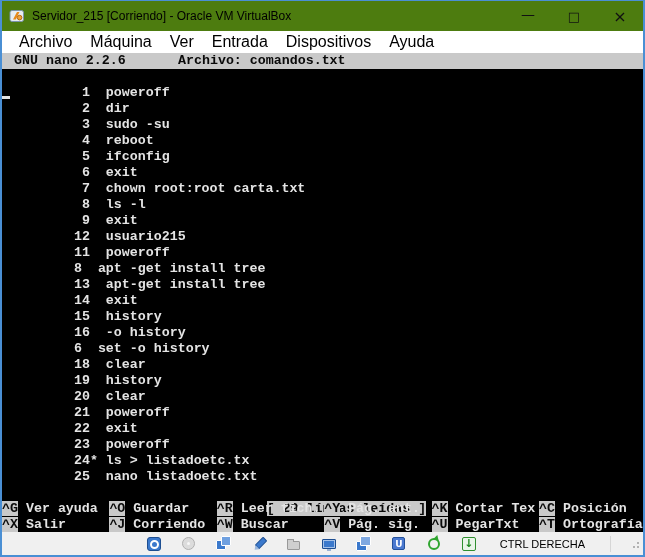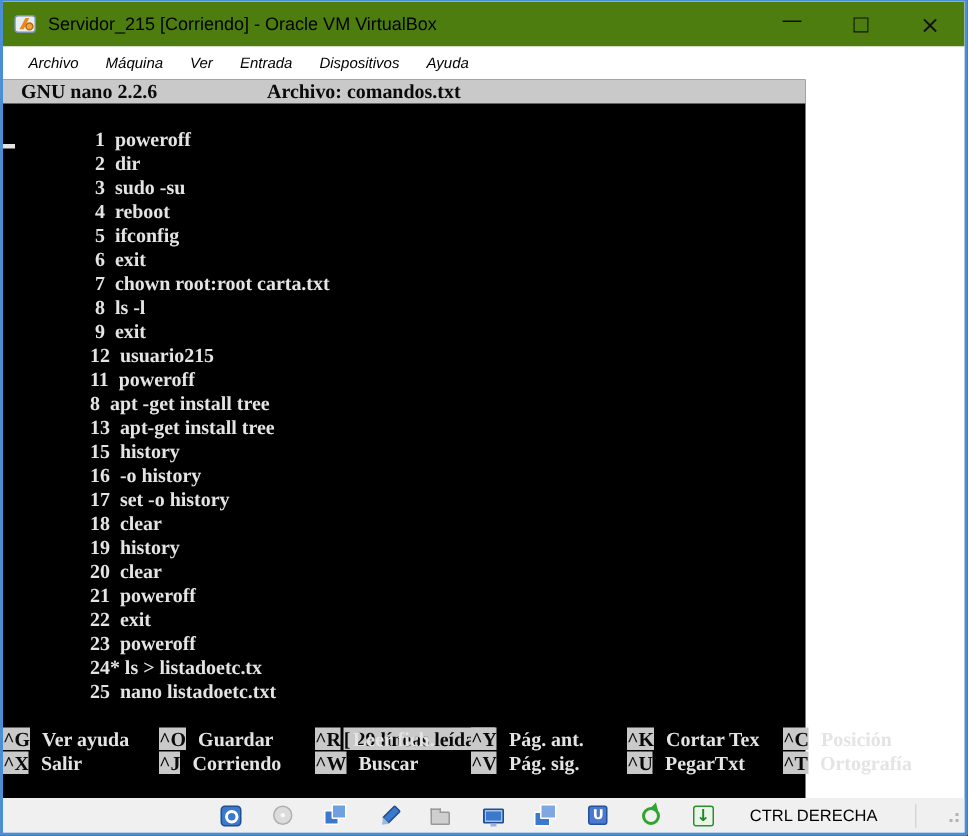--- a/index.html
+++ b/index.html
@@ -17,26 +17,26 @@
   .title { margin-left:7px; font-size:12px; color:#000; white-space:nowrap; }
   .controls { margin-left:auto; display:flex; height:30px; }
   .ctl {
     width:46px; height:30px; display:flex; align-items:center; justify-content:center;
     font-size:13px; color:#111; cursor:default; font-family:"DejaVu Sans",sans-serif;
   }
   .ctl.min { font-size:14px; padding-bottom:4px; }
   .ctl.cls { font-size:16px; }
   
   .menubar { height:22px; display:flex; align-items:center; background:#ffffff; padding-left:8px; }
-  .menuitem { font-size:10px; color:#000; padding:3px 9px; white-space:nowrap;font-style:italic; }
+  .menuitem { font-size:16px; color:#000; padding:3px 9px; white-space:nowrap; }
   
   .guest {
-    position:absolute; left:0; top:52px; width:535px; height:480px;
+    position:absolute; left:0; top:52px; width:641px; height:480px;
     background:#000;
-    font-family:Liberation Serif, serif;
+    font-family:Liberation Mono, monospace;
     font-size:13.3px; font-weight:bold; line-height:16px; color:#e4e4e4;
   }
   .nheader { position:relative; height:16px; background:#c9c9c9; color:#0a0a0a; white-space:pre; }
   .nver  { position:absolute; left:12px; top:0; }
   .nfile { position:absolute; left:176px; top:0; }
   .blankrow { height:16px; }
   .tbody { position:relative; }
   .tline { height:16px; white-space:pre;margin-left:48px; }
   .cursor { position:absolute; left:0px; top:11px; width:8px; height:3px; background:#e4e4e4; }
   .nstatus { height:16px; text-align:center; white-space:pre; }
@@ -125,23 +125,24 @@
       <div class="tline">    4  reboot</div>
       <div class="tline">    5  ifconfig</div>
       <div class="tline">    6  exit</div>
       <div class="tline">    7  chown root:root carta.txt</div>
       <div class="tline">    8  ls -l</div>
       <div class="tline">    9  exit</div>
       <div class="tline">   12  usuario215</div>
       <div class="tline">   11  poweroff</div>
       <div class="tline">   8  apt -get install tree</div>
       <div class="tline">   13  apt-get install tree</div>
+      <div class="tline">   14  exit</div>
       <div class="tline">   15  history</div>
       <div class="tline">   16  -o history</div>
-      <div class="tline">   17  set -o history</div>
+      <div class="tline">   6  set -o history</div>
       <div class="tline">   18  clear</div>
       <div class="tline">   19  history</div>
       <div class="tline">   20  clear</div>
       <div class="tline">   21  poweroff</div>
       <div class="tline">   22  exit</div>
       <div class="tline">   23  poweroff</div>
       <div class="tline">   24* ls &gt; listadoetc.tx</div>
       <div class="tline">   25  nano listadoetc.txt</div>
     </div>
     <div class="nstatus">

